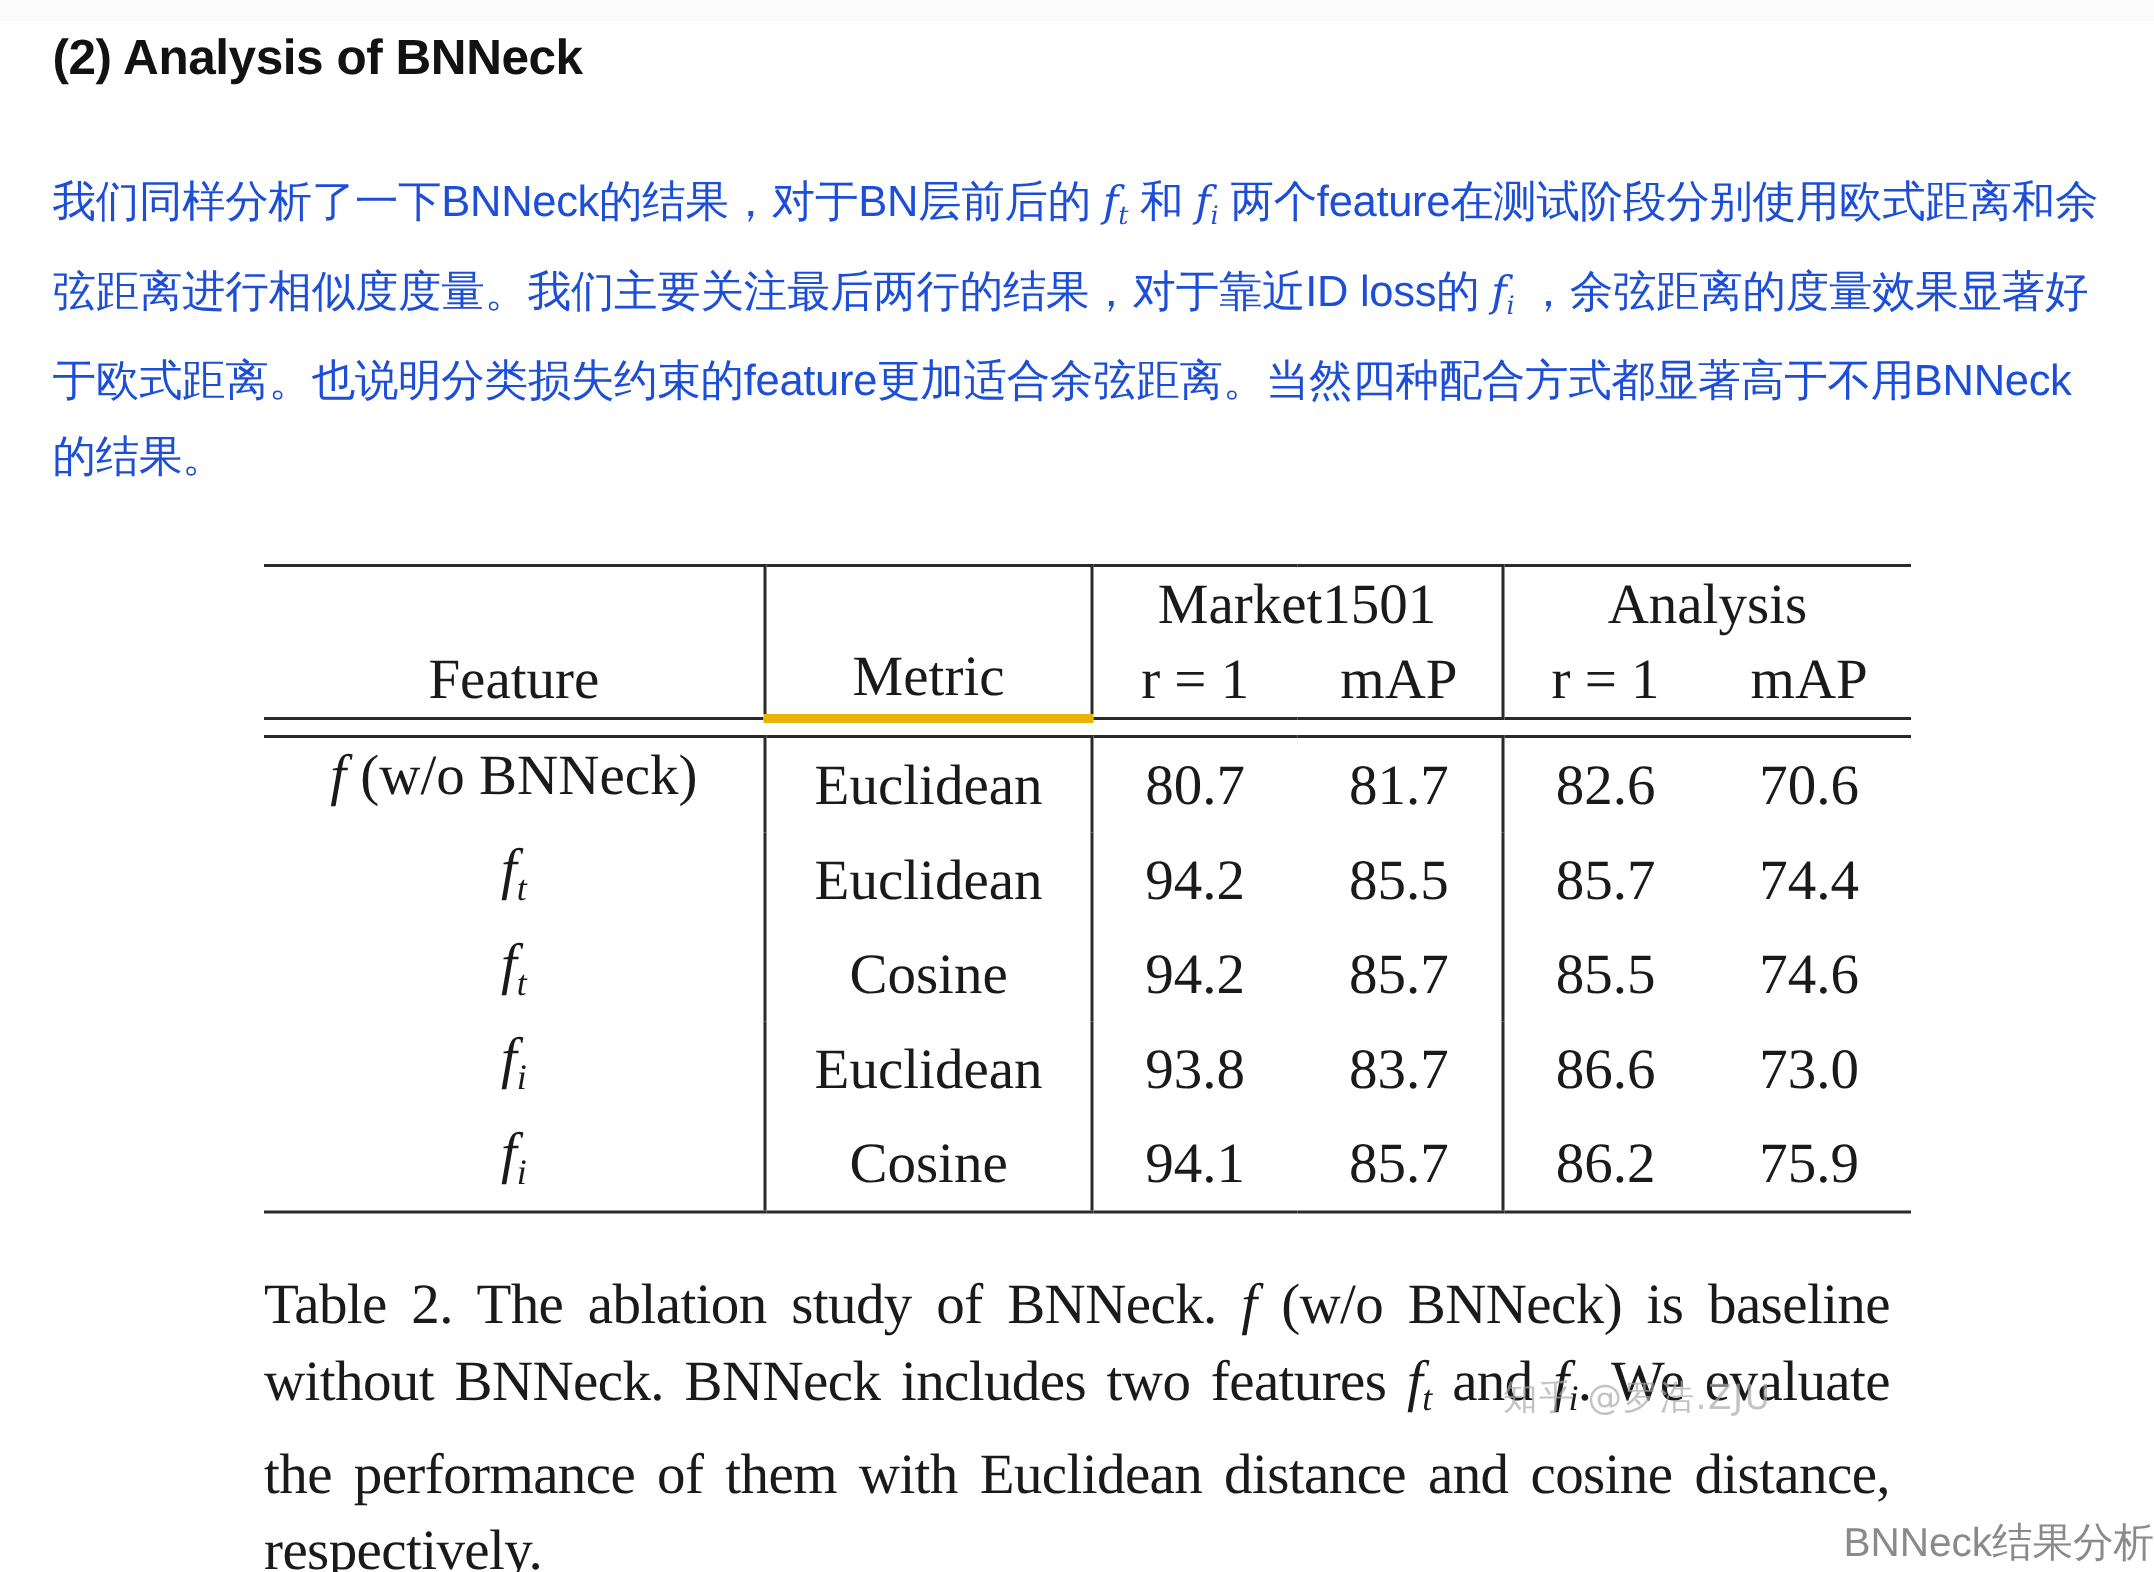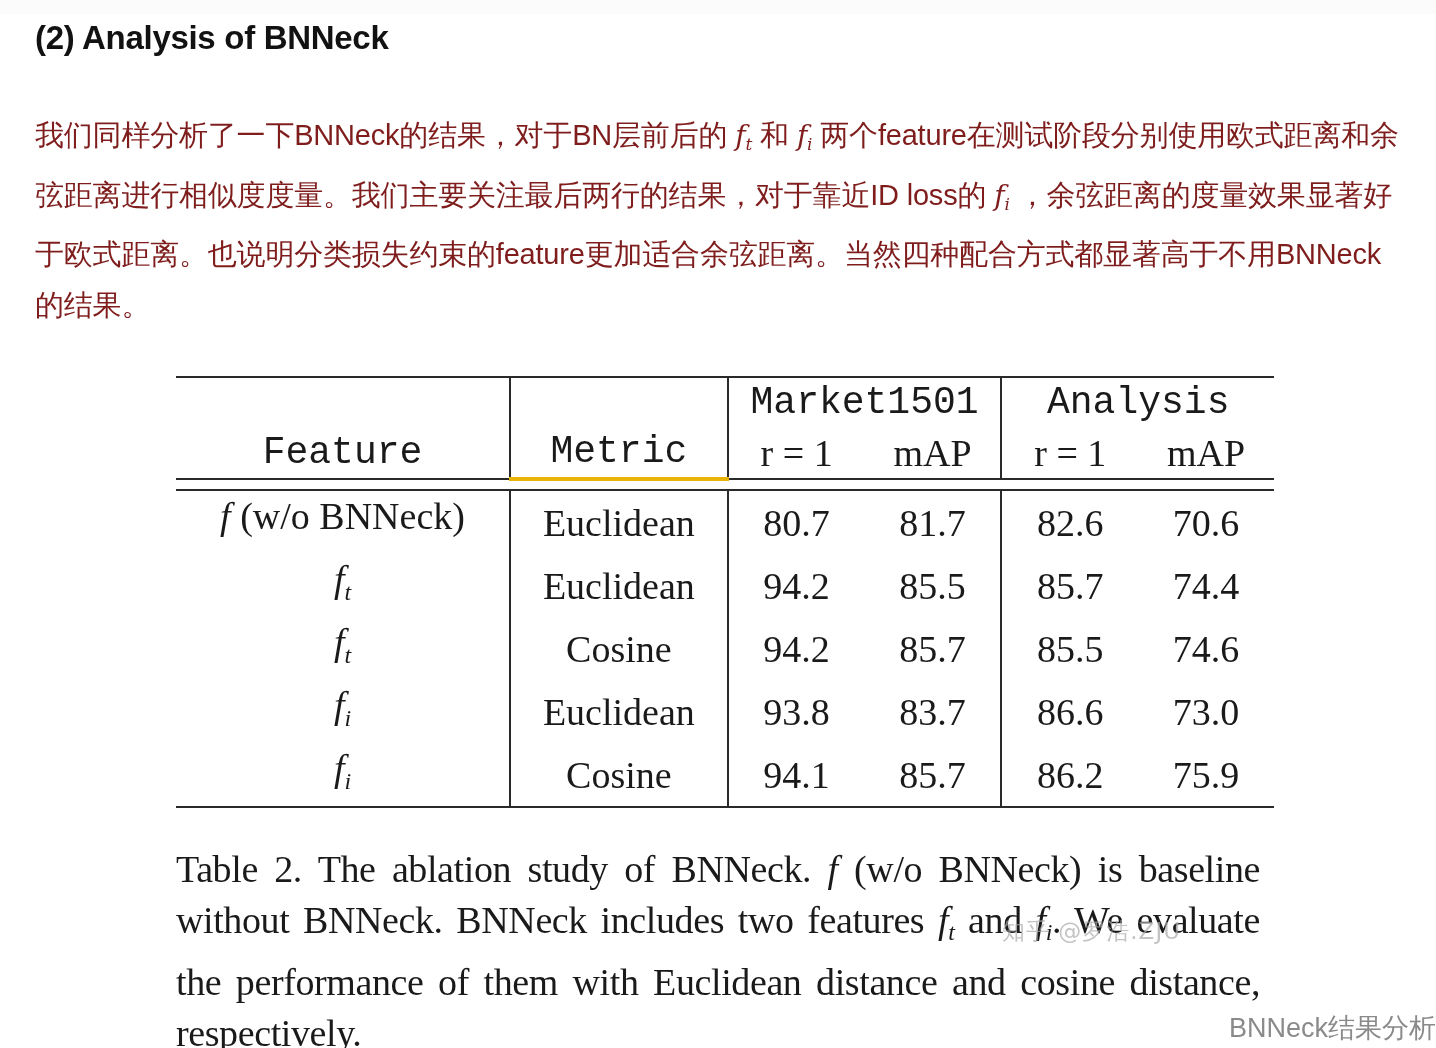--- a/index.html
+++ b/index.html
@@ -31,21 +31,21 @@
       line-height: 44px;
       margin: 0;
       text-align: center;
     }
     .paragraph {
       position: absolute;
       left: 35px; top: 110px;
       width: 1370px;
       font-size: 29px;
       line-height: 50.5px;
-      color: #7f1d1d;
+      color: #1d4ed8;
       margin: 0;
       letter-spacing: -0.2px;
     }
     .math {
       font-family: "DejaVu Serif", "Liberation Serif", serif;
       font-style: italic;
       font-size: 28px;
       padding: 0 8px;
     }
     .math sub {
@@ -65,21 +65,21 @@
       border-collapse: collapse;
       width: 1098px;
       font-size: 38px;
       line-height: 50px;
     }
     table.ablation td, table.ablation th {
       font-weight: normal;
       text-align: center;
       padding: 0;
     }
-    .ablation .top-rule td, .ablation .top-rule th { border-top: 2px solid #2a2a2a; font-family: Liberation Mono, monospace; }
+    .ablation .top-rule td, .ablation .top-rule th { border-top: 2px solid #2a2a2a; }
     .ablation .col-feature { width: 334px; }
     .ablation .col-metric { width: 216px; border-left: 2px solid #2a2a2a; }
     .ablation .col-r1a { width: 136px; border-left: 2px solid #2a2a2a; }
     .ablation .col-mapa { width: 136px; }
     .ablation .col-r1b { width: 136px; border-left: 2px solid #2a2a2a; }
     .ablation .col-mapb { width: 136px; }
     .ablation .bl { border-left: 2px solid #2a2a2a; }
     .ablation thead tr.h2 th { border-bottom: 2px solid #2a2a2a; }
     .ablation .gap-row td { height: 8px; padding: 0; border-bottom: 2px solid #2a2a2a; line-height: 8px; font-size: 1px; }
     .ablation tbody tr.last td { border-bottom: 2px solid #2a2a2a; }
@@ -129,21 +129,21 @@
 
 <h3 class="heading">(2) Analysis of BNNeck</h3>
 
 <p class="paragraph"><span>我们同样分析了一下BNNeck的结果，对于BN层前后的</span><span class="math"><span>f</span><sub>t</sub></span><span>和</span><span class="math"><span>f</span><sub>i</sub></span><span>两个feature在测试阶段分别使用欧式距离和余弦距离进行相似度度量。我们主要关注最后两行的结果，对于靠近ID loss的</span><span class="math"><span>f</span><sub>i</sub></span><span>，余弦距离的度量效果显著好于欧式距离。也说明分类损失约束的feature更加适合余弦距离。当然四种配合方式都显著高于不用BNNeck的结果。</span></p>
 
 <div class="figure">
   <table class="ablation">
     <thead>
       <tr class="top-rule h1">
         <th class="col-feature" rowspan="2" style="vertical-align:bottom;border-bottom:2px solid #2a2a2a;">Feature</th>
-        <th class="col-metric" rowspan="2" style="vertical-align:bottom;border-bottom:4px solid #eab308;">Metric</th>
+        <th class="col-metric" rowspan="2" style="vertical-align:bottom;border-bottom:6px solid #eab308;">Metric</th>
         <th class="bl" colspan="2">Market1501</th>
         <th class="bl" colspan="2">Analysis</th>
       </tr>
       <tr class="h2">
         <th class="col-r1a">r = 1</th>
         <th class="col-mapa">mAP</th>
         <th class="col-r1b">r = 1</th>
         <th class="col-mapb">mAP</th>
       </tr>
     </thead>

